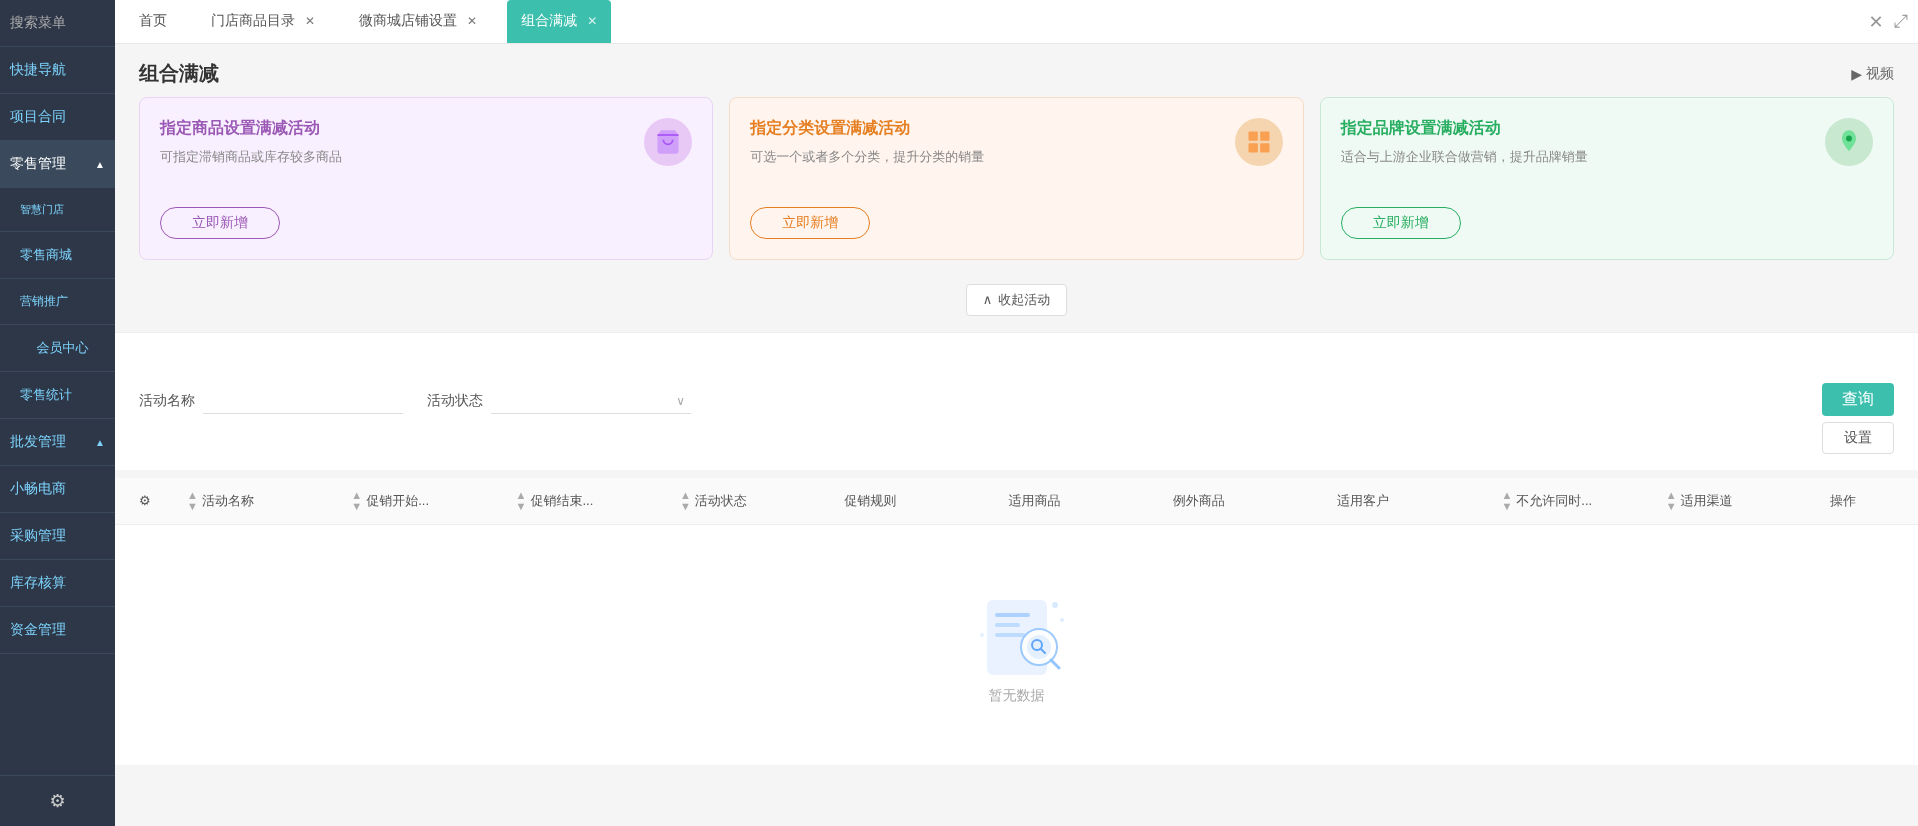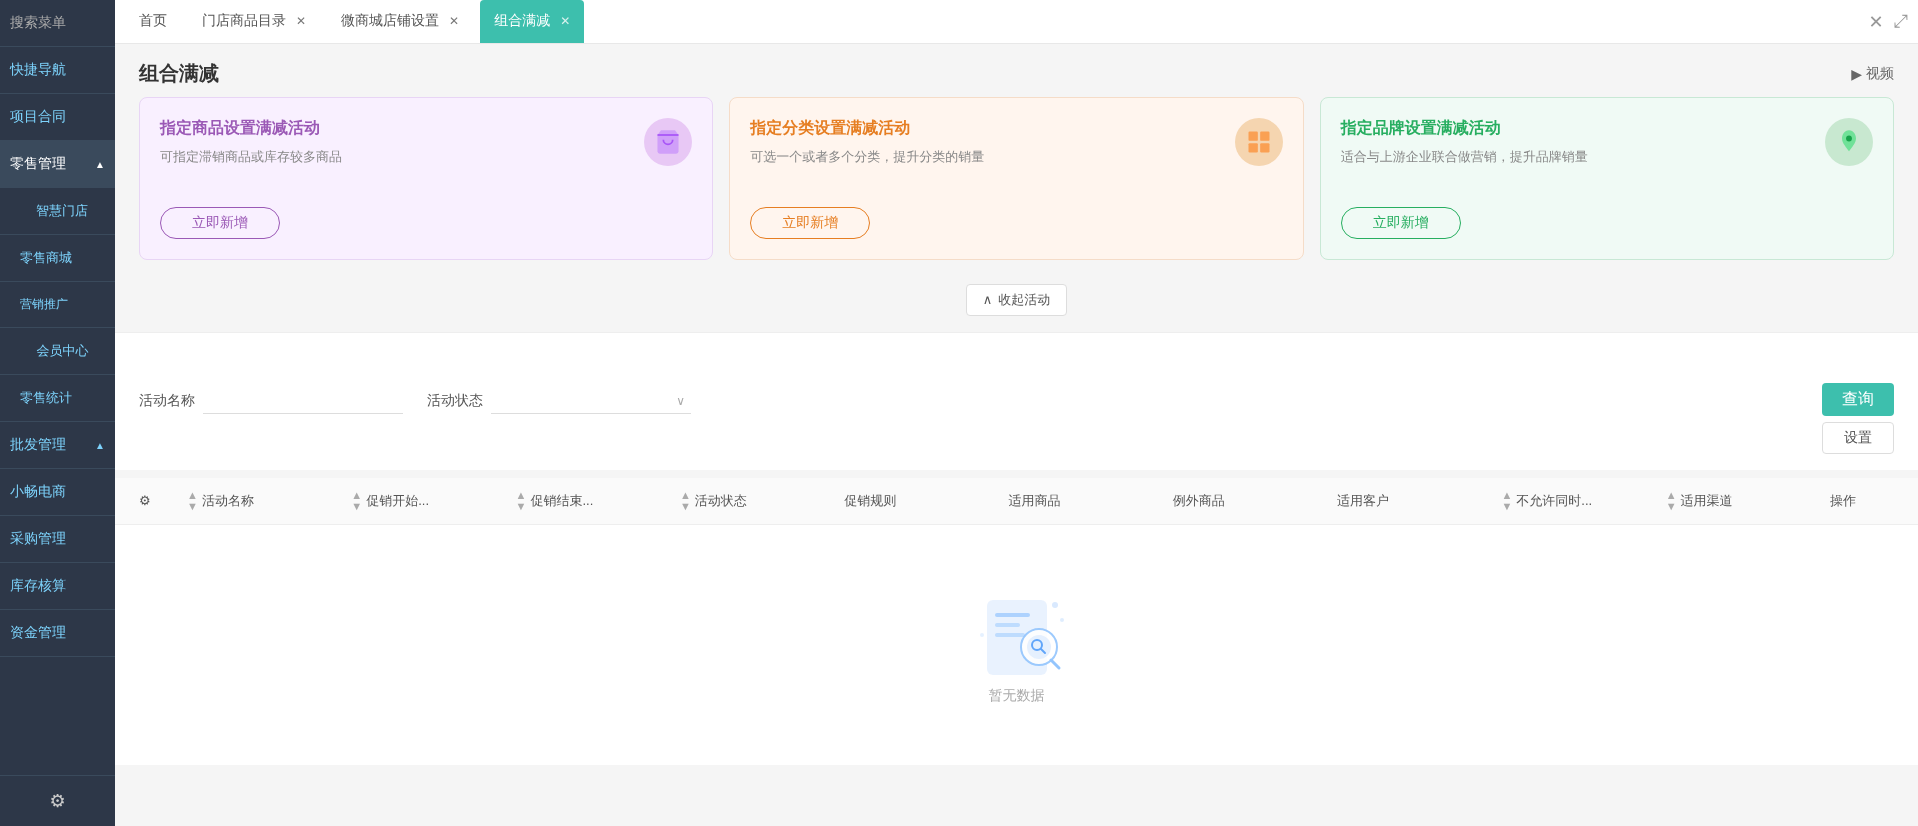--- a/index.html
+++ b/index.html
@@ -54,21 +54,21 @@
     }
 
     
     .tabbar {
       display: flex;
       align-items: center;
       background: #fff;
       border-bottom: 1px solid #e8e8e8;
       height: 44px;
       padding: 0 10px;
-      gap: 7px;
+      gap: 16px;
       flex-shrink: 0;
     }
     .tab {
       padding: 6px 14px;
       font-size: 14px;
       color: #555;
       cursor: pointer;
       border-radius: 4px 4px 0 0;
       display: flex;
       align-items: center;
@@ -338,21 +338,21 @@
   <div class="sidebar-item">
     <span>快捷导航</span>
   </div>
   <div class="sidebar-item">
     <span>项目合同</span>
   </div>
   <div class="sidebar-item active">
     <span>零售管理</span>
     <span class="arrow">▲</span>
   </div>
-  <div class="sidebar-item" style="padding-left:36px; font-size:13px;">
+  <div class="sidebar-item" style="padding-left:20px; font-size:11px;">
     <span>智慧门店</span>
   </div>
   <div class="sidebar-item" style="padding-left:20px; font-size:13px;">
     <span>零售商城</span>
   </div>
   <div class="sidebar-item" style="padding-left:20px; font-size:12px;">
     <span>营销推广</span>
   </div>
   <div class="sidebar-item" style="padding-left:20px; font-size:13px;justify-content:center;">
     <span>会员中心</span>

